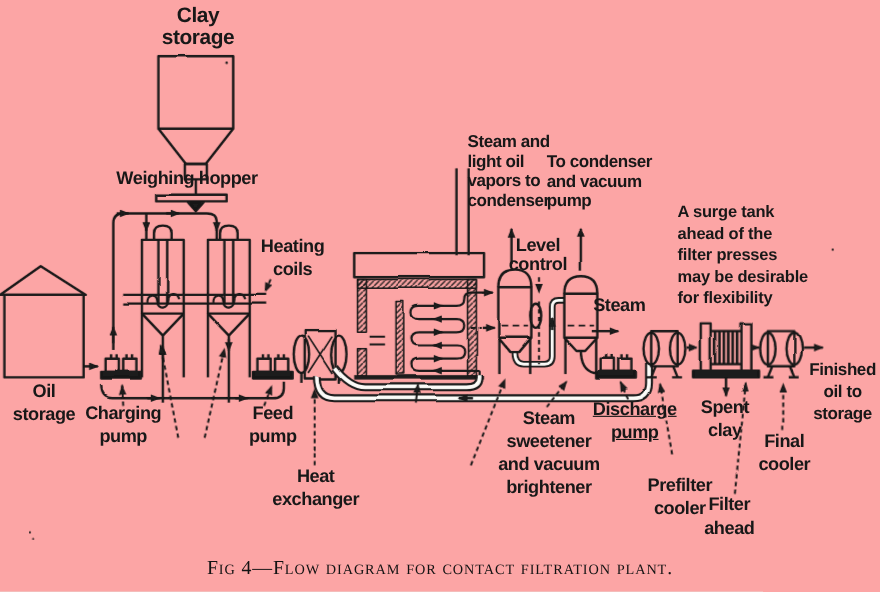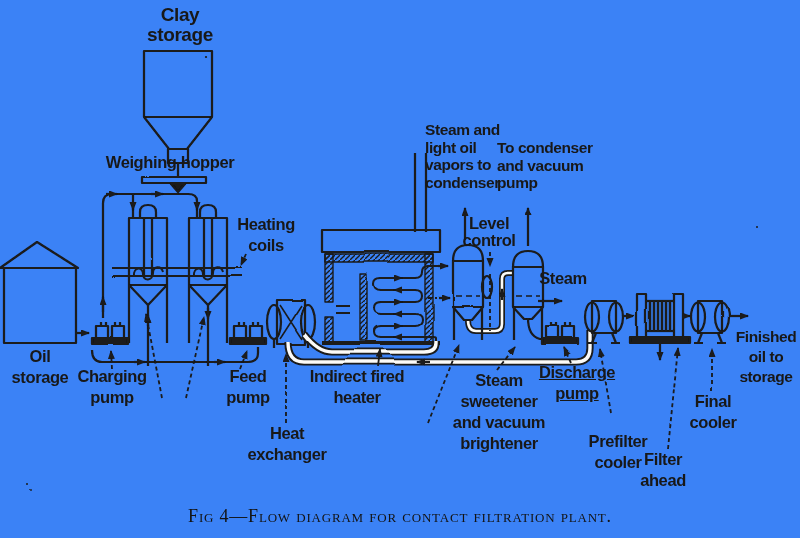--- a/index.html
+++ b/index.html
@@ -1,16 +1,16 @@
 <!DOCTYPE html>
 <html><head>
 <meta charset="utf-8">
 <style>
   html,body{margin:0;padding:0;background:#e8e6e0;}
-  .page{position:relative;width:800px;height:538px;background:#3b82f6;overflow:hidden;
+  .page{position:relative;width:800px;height:538px;background:#fca5a5;overflow:hidden;
         font-family:"Liberation Sans",sans-serif;}
   .page svg{position:absolute;left:0;top:0;}
   .lbl{position:absolute;font-weight:bold;font-size:16.5px;line-height:1.27;
        letter-spacing:-0.4px;color:#181818;text-align:center;white-space:pre-line;}
   .tight{line-height:1.04;}
   .big{font-size:19px;}
   .sm{font-size:15.5px;line-height:1.13;}
   .note{font-size:15px;line-height:1.3;letter-spacing:-0.2px;}
   .la{text-align:left;}
   .cap{position:absolute;font-family:"Liberation Serif",serif;font-variant:small-caps;
@@ -252,42 +252,47 @@
 <div class="lbl" style="left:226px;top:214px;width:80px;">Heating
 coils</div>
 <div class="lbl" style="left:0px;top:346px;width:80px;">Oil
 storage</div>
 <div class="lbl" style="left:64px;top:366px;width:96px;">Charging
 pump</div>
 <div class="lbl" style="left:212px;top:366px;width:72px;">Feed
 pump</div>
 <div class="lbl" style="left:232px;top:423px;width:110px;">Heat
 exchanger</div>
-<div class="lbl" style="left:298px;top:366px;width:118px;">Indirect fired
-heater</div>
 <div class="lbl sm la" style="left:425px;top:121px;width:84px;">Steam and
 light oil
 vapors to
 condenser</div>
 <div class="lbl sm la" style="left:497px;top:139px;width:104px;">To condenser
 and vacuum
 pump</div>
 <div class="lbl tight" style="left:450px;top:215px;width:78px;">Level
 control</div>
 <div class="lbl" style="left:536px;top:268px;width:54px;">Steam</div>
 <div class="lbl" style="left:446px;top:370px;width:106px;">Steam
 sweetener
 and vacuum
 brightener</div>
 <div class="lbl" style="left:534px;top:362px;width:86px;text-decoration:underline;">Discharge
 pump</div>
 <div class="lbl" style="left:576px;top:431px;width:84px;">Prefilter
 cooler</div>
+<div class="lbl" style="left:628px;top:360px;width:62px;">Spent
+clay</div>
 <div class="lbl" style="left:630px;top:449px;width:66px;">Filter
 ahead</div>
 <div class="lbl" style="left:680px;top:391px;width:66px;">Final
 cooler</div>
 <div class="lbl sm" style="left:732px;top:327px;width:68px;line-height:1.3;">Finished
 oil to
 storage</div>
+<div class="lbl note la" style="left:616px;top:183px;width:132px;">A surge tank
+ahead of the
+filter presses
+may be desirable
+for flexibility</div>
 <div class="cap" style="left:100px;top:506px;width:600px;">Fig 4—Flow diagram for contact filtration plant.</div>
 
 </div>
 
 </body></html>

